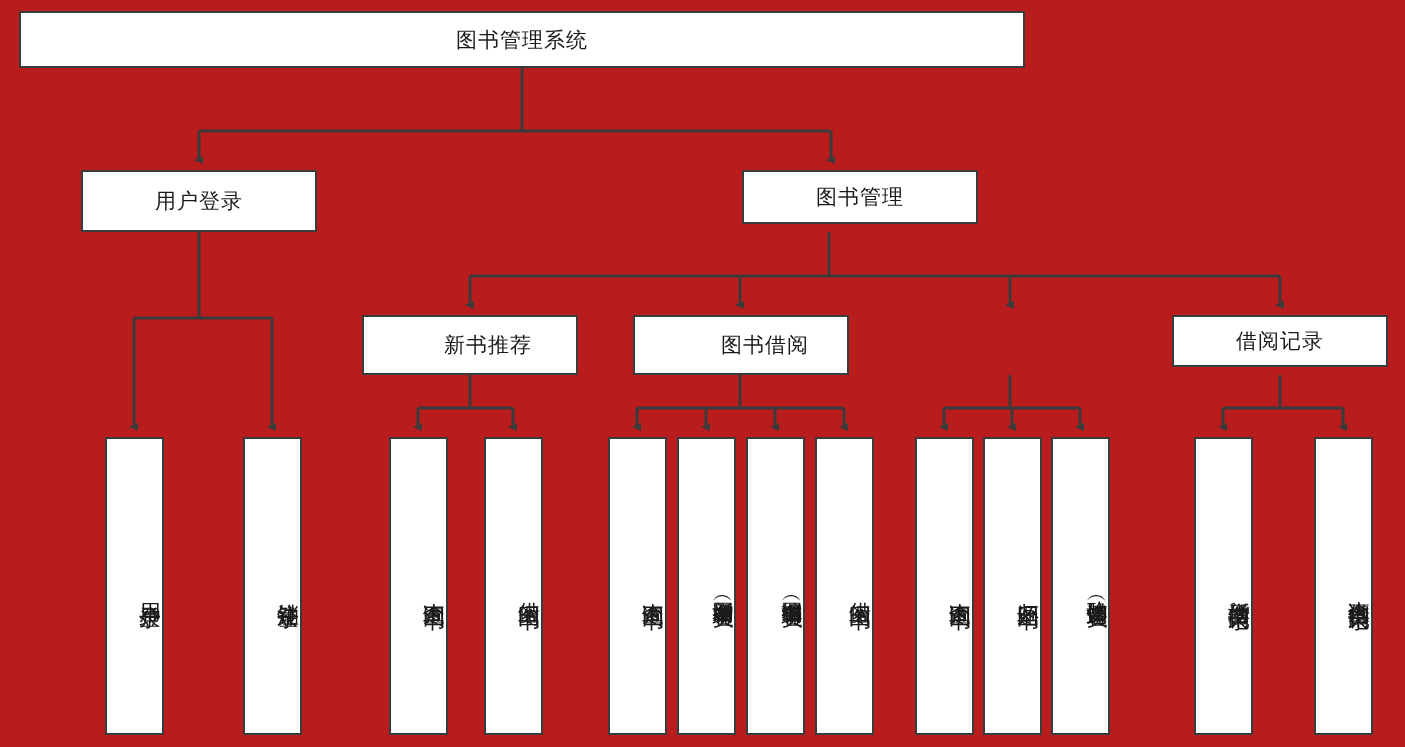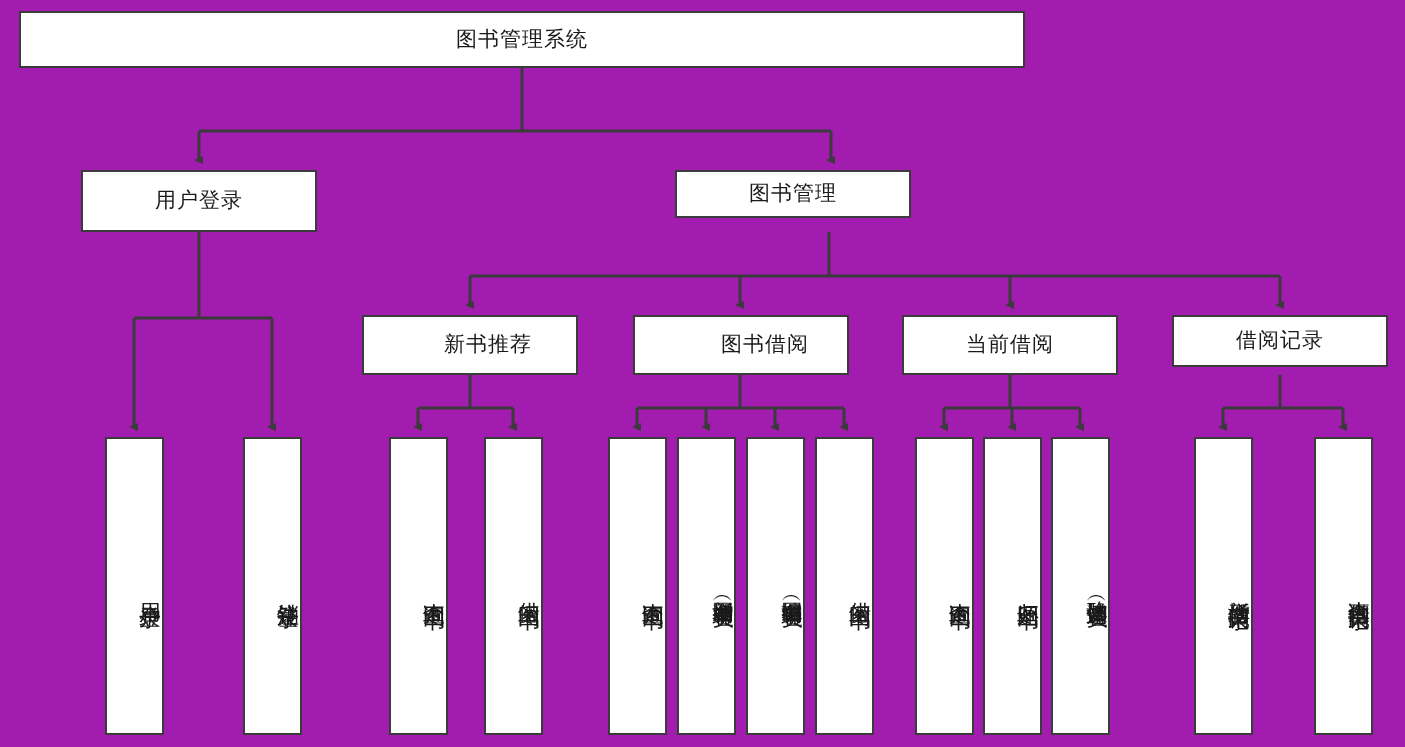--- a/index.html
+++ b/index.html
@@ -8,23 +8,22 @@
     padding: 0;
     background: #ffffff;
   }
   body {
     font-family: "Liberation Sans", "DejaVu Sans", sans-serif;
   }
   #canvas {
     position: relative;
     width: 1405px;
     height: 747px;
-    background: #a21caf;
+    background: #b91c1c;
     overflow: hidden;
-    font-family: Liberation Serif, serif;
   }
   #edges {
     position: absolute;
     left: 0;
     top: 0;
     width: 1405px;
     height: 747px;
     pointer-events: none;
   }
   .node {
@@ -128,32 +127,29 @@
     </g>
   </svg>
 
   <div class="node node-h" style="left:19px; top:11px; width:1006px; height:57px;">
     <span class="node-label">图书管理系统</span>
   </div>
 
   <div class="node node-h" style="left:81px; top:170px; width:236px; height:62px;">
     <span class="node-label">用户登录</span>
   </div>
-  <div class="node node-h" style="left:675px; top:170px; width:236px; height:48px;">
+  <div class="node node-h" style="left:742px; top:170px; width:236px; height:54px;">
     <span class="node-label">图书管理</span>
   </div>
 
   <div class="node node-h" style="left:362px; top:315px; width:216px; height:60px;padding-left:36px;">
     <span class="node-label">新书推荐</span>
   </div>
   <div class="node node-h" style="left:633px; top:315px; width:216px; height:60px;padding-left:48px;">
     <span class="node-label">图书借阅</span>
-  </div>
-  <div class="node node-h" style="left:902px; top:315px; width:216px; height:60px;">
-    <span class="node-label">当前借阅</span>
   </div>
   <div class="node node-h" style="left:1172px; top:315px; width:216px; height:52px;">
     <span class="node-label">借阅记录</span>
   </div>
 
   <div class="node node-v" style="left:105px; top:437px; width:59px; height:298px;">
     <span class="node-label">用户登录</span>
   </div>
   <div class="node node-v" style="left:243px; top:437px; width:59px; height:298px;">
     <span class="node-label">注销登录</span>

